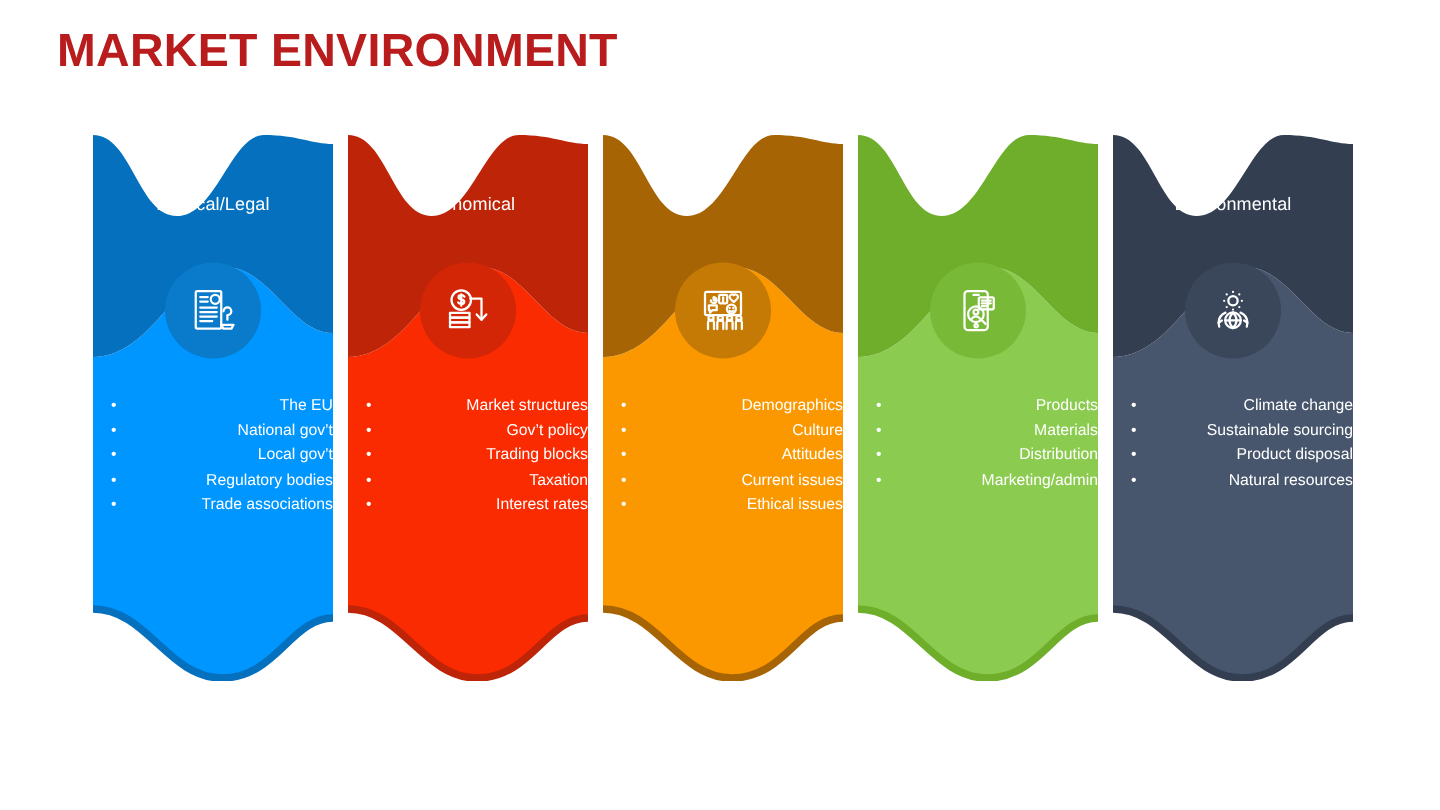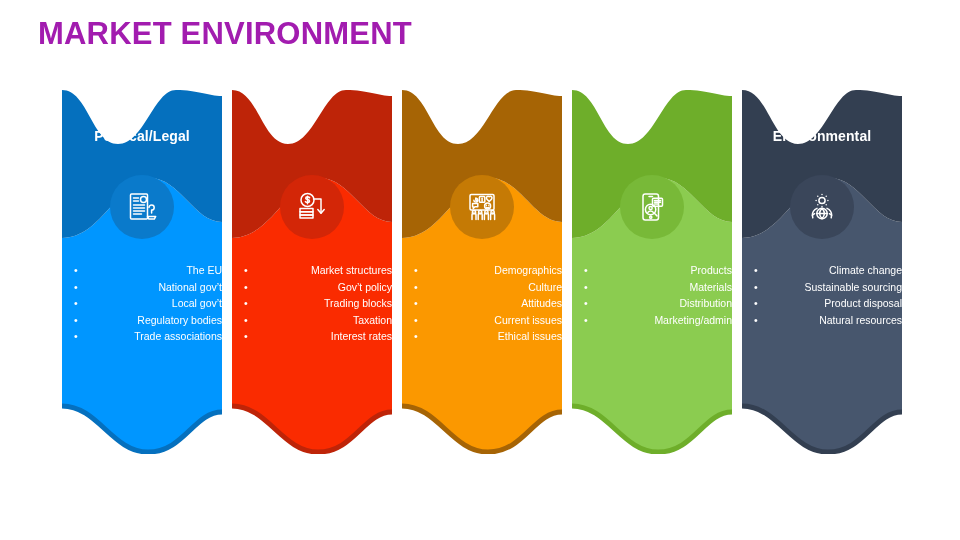--- a/index.html
+++ b/index.html
@@ -22,21 +22,21 @@
     height: 540px;
     background: #ffffff;
   }
 
   #page-title {
     position: absolute;
     left: 38px;
     top: 16px;
     font-size: 31px;
     font-weight: bold;
-    color: #a21caf;
+    color: #b91c1c;
     letter-spacing: 0.2px;
     white-space: nowrap;
   }
 
   #columns {
     position: absolute;
     left: 62px;
     top: 82px;
     width: 840px;
     height: 380px;
@@ -58,22 +58,22 @@
     display: block;
   }
 
   .col-title {
     position: absolute;
     left: 0;
     top: 47px;
     width: 160px;
     text-align: center;
     color: #ffffff;
-    font-size: 14px;
-    font-weight: bold;
+    font-size: 12px;
+    font-weight: normal;
     letter-spacing: 0.1px;
     line-height: 14px;
   }
 
   .icon-wrap {
     position: absolute;
     left: 50%;
     top: 93px;
     width: 64px;
     height: 64px;
@@ -156,20 +156,21 @@
             <span class="txt">Trade associations</span>
           </div>
         </div>
       </div>
       <div class="col">
         <svg class="col-svg" viewBox="0 0 160 372">
           <path d="M0,156 C 40,156 58,96 88,96 C 118,96 132,140 160,140 L160,330 C 132,330 122,370 86,370 C 50,370 36,324 0,324 Z" fill="#FA2B00"></path>
           <path d="M0,324 C 36,324 50,370 86,370 C 122,370 132,330 160,330" fill="none" stroke="#BE2408" stroke-width="5"></path>
           <path d="M0,8 C 26,8 30,62 56,62 C 82,62 92,8 114,8 C 136,8 146,14 160,14 L160,140 C 132,140 118,96 88,96 C 58,96 40,156 0,156 Z" fill="#BE2408"></path>
         </svg>
+        <div class="col-title">Economical</div>
         <div class="icon-wrap" style="background:#D32607;">
           <svg width="34" height="34" viewBox="0 0 34 34">
             <circle cx="12.5" cy="10" r="6.5" fill="none" stroke="#ffffff" stroke-width="1.5" stroke-linecap="round" stroke-linejoin="round"></circle>
             <path d="M12.5 6.2v7.6 M14.6 7.8c-.5-.7-1.3-1-2.1-1-1 0-1.8.6-1.8 1.4s.8 1.2 1.8 1.4c1.1.2 2 .6 2 1.5 0 .9-.9 1.5-2 1.5-.9 0-1.7-.4-2.1-1" fill="none" stroke="#ffffff" stroke-width="1.5" stroke-linecap="round" stroke-linejoin="round"></path>
             <rect x="5" y="18.5" width="13" height="3.2" fill="none" stroke="#ffffff" stroke-width="1.5" stroke-linecap="round" stroke-linejoin="round"></rect>
             <rect x="5" y="21.7" width="13" height="3.2" fill="none" stroke="#ffffff" stroke-width="1.5" stroke-linecap="round" stroke-linejoin="round"></rect>
             <rect x="5" y="24.9" width="13" height="3.2" fill="none" stroke="#ffffff" stroke-width="1.5" stroke-linecap="round" stroke-linejoin="round"></rect>
             <path d="M18.5 9h7.5v14" fill="none" stroke="#ffffff" stroke-width="1.5" stroke-linecap="round" stroke-linejoin="round"></path>
             <path d="M22.8 19.6l3.2 3.6 3.2-3.6" fill="none" stroke="#ffffff" stroke-width="1.5" stroke-linecap="round" stroke-linejoin="round"></path>
           </svg>

